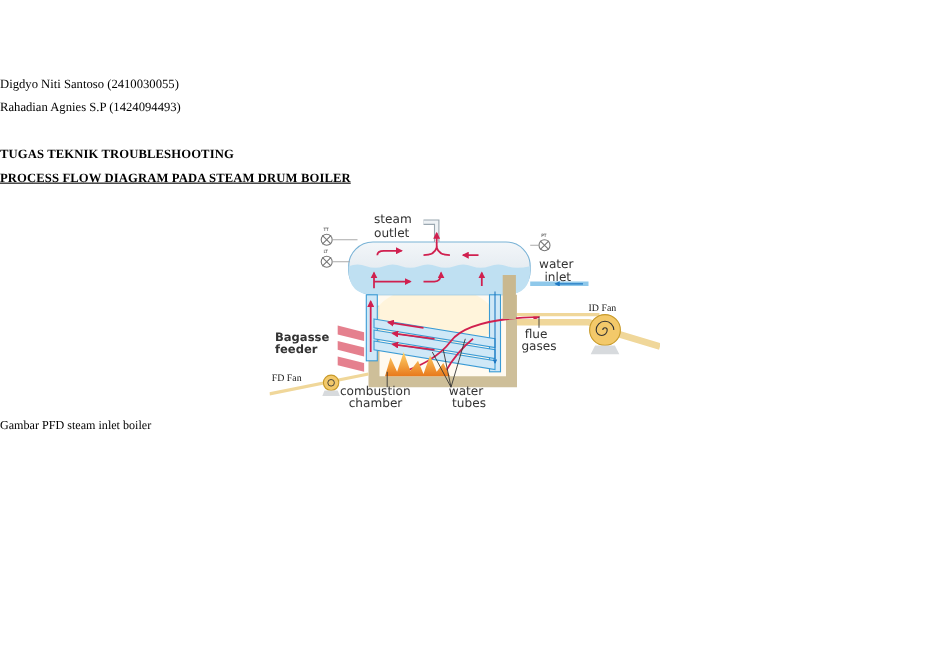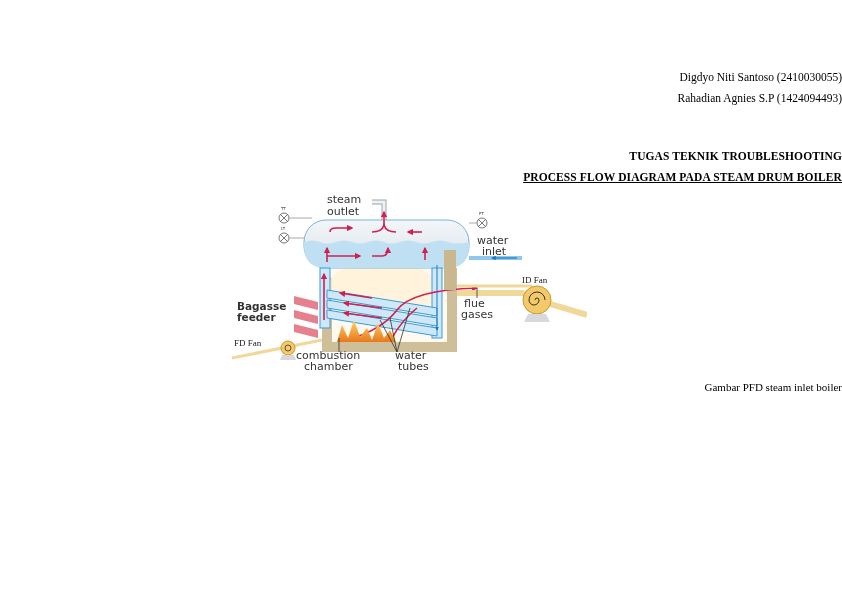--- a/index.html
+++ b/index.html
@@ -1,22 +1,22 @@
 <!DOCTYPE html>
 <html><head>
 <meta charset="utf-8">
 <style>
   html, body { margin: 0; padding: 0; background: #ffffff; }
   body { width: 842px; height: 595px; position: relative; overflow: hidden;
          font-family: "Liberation Serif", "DejaVu Serif", serif; color: #000; }
-  .line { position: absolute; left: 0; width: 842px; text-align: right; white-space: nowrap; }
+  .line { position: absolute; left: 0; width: 842px; text-align: left; white-space: nowrap; }
   .author { font-size: 11.5px; }
-  .title { font-size: 11.5px; font-weight: bold; letter-spacing: 0.1px; margin-top: 15px; }
+  .title { font-size: 11.5px; font-weight: bold; letter-spacing: 0.1px; }
   .caption { font-size: 11px; }
-  .figure { position: absolute; left: 232px; top: 190px; width: 355px; height: 182px; }
+  .figure { position: absolute; left: 245px; top: 190px; width: 355px; height: 182px; }
   .figure svg { display: block; }
   .lbl { font-family: "DejaVu Sans", "Liberation Sans", sans-serif; fill: #333; }
   .serif-lbl { font-family: "Liberation Serif", serif; fill: #222; }
 </style>
 </head>
 <body>
 
 <div class="line author" style="top:71px;">Digdyo Niti Santoso (2410030055)</div>
 <div class="line author" style="top:92px;">Rahadian Agnies S.P (1424094493)</div>
 

